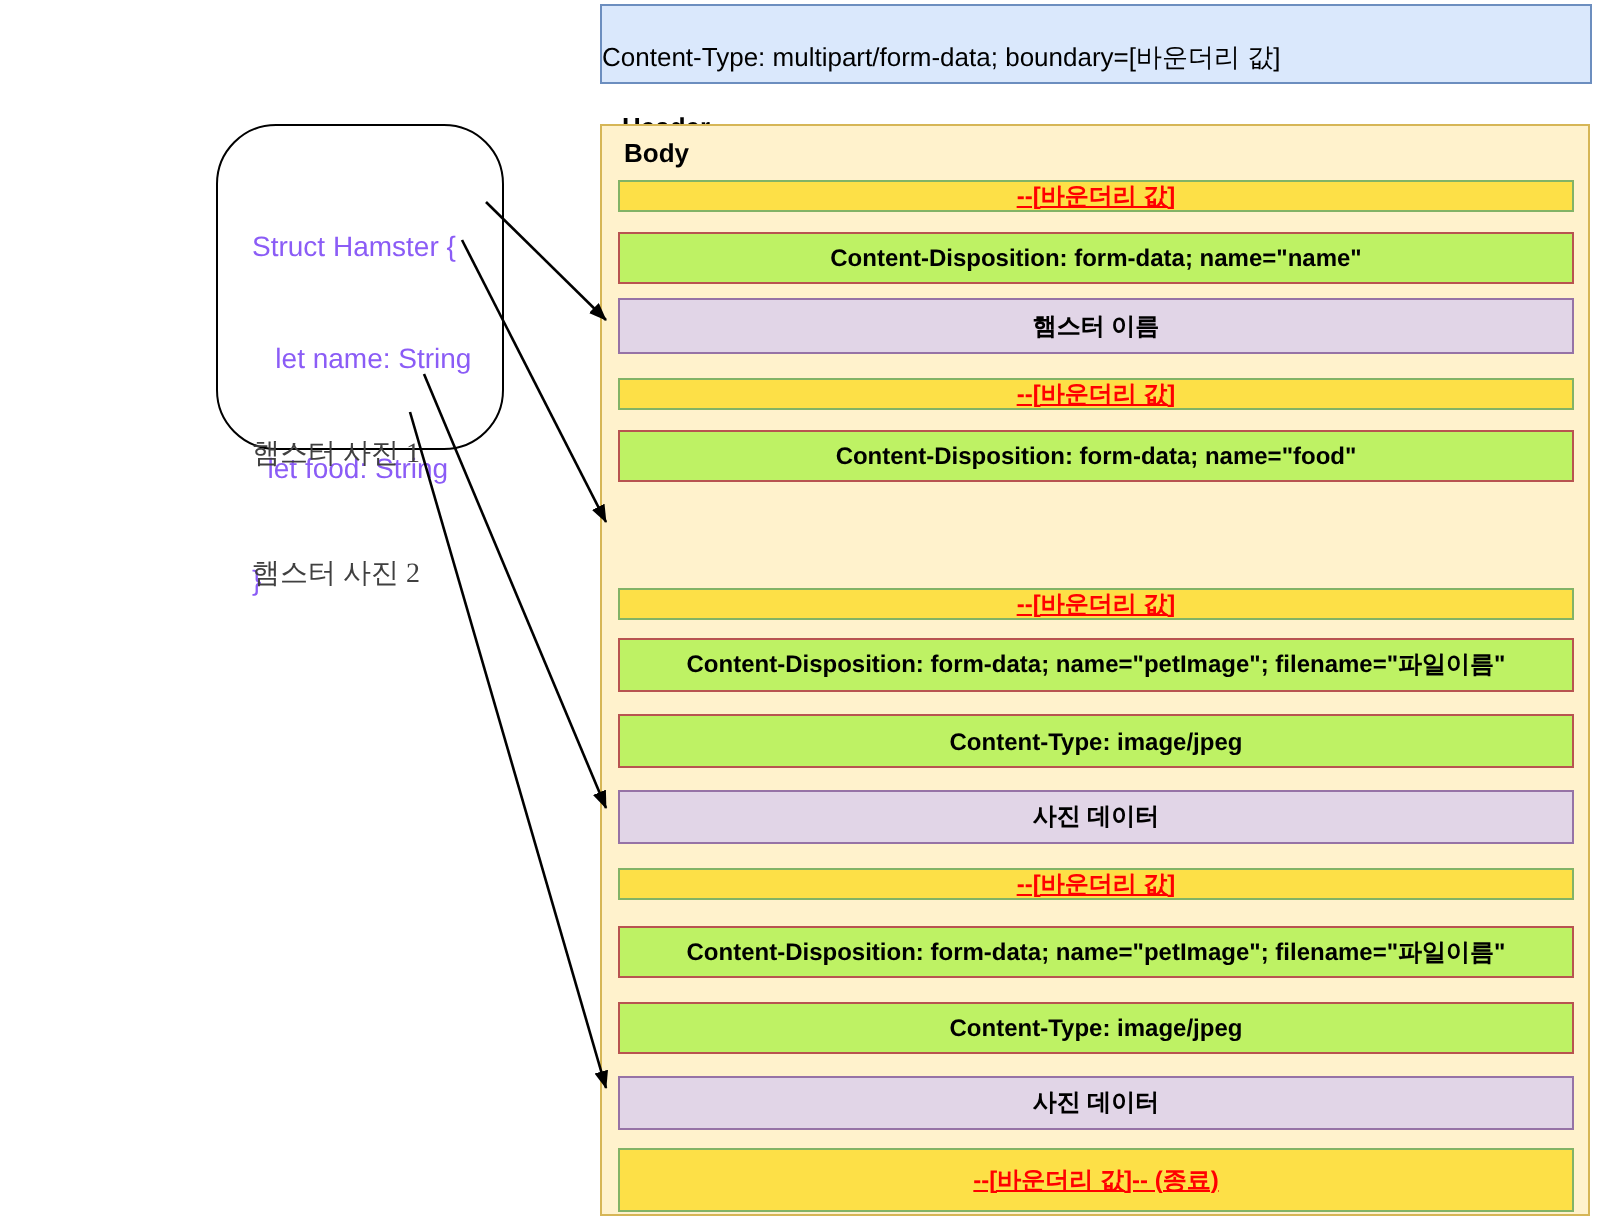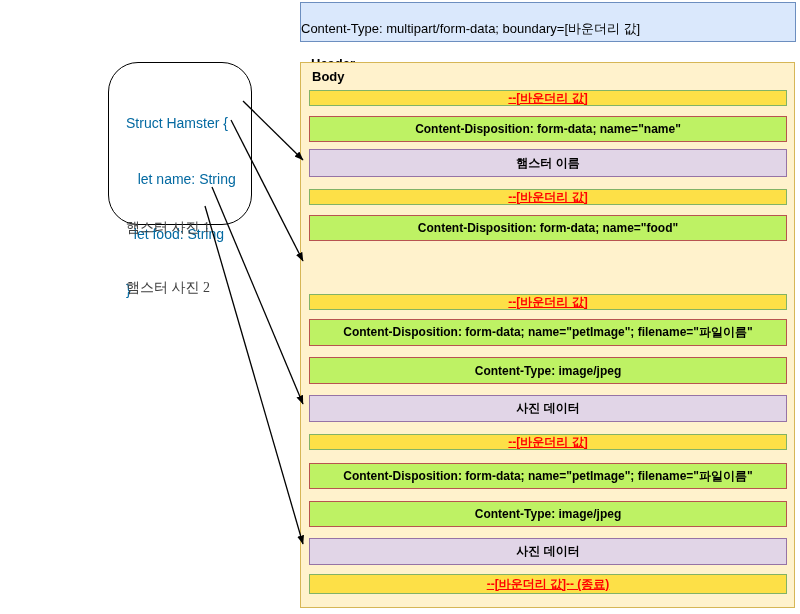--- a/index.html
+++ b/index.html
@@ -18,21 +18,21 @@
 
   .row { position:absolute; left:8px; right:7px; display:flex; align-items:center; justify-content:center;
          font-size:12px; font-weight:bold; box-sizing:border-box; }
   .row.green  { background:#fde047; border:1px solid #82b366; color:#ff0000;text-decoration:underline; }
   .row.pink   { background:#bef264; border:1px solid #b85450; color:#000000; }
   .row.purple { background:#e1d5e7; border:1px solid #9673a6; color:#000000; }
 
   
   .note { position:absolute; left:108px; top:62px; width:144px; height:163px;
           background:#ffffff; border:1.5px solid #000; border-radius:30px; box-sizing:border-box; }
-  .code-lines  { position:absolute; left:17px; top:14px;  font-size:14px; line-height:18.5px; white-space:pre; color:#0369a1; }
+  .code-lines  { position:absolute; left:17px; top:14px;  font-size:14px; line-height:18.5px; white-space:pre; color:#8b5cf6; }
   .photo-lines { position:absolute; left:17px; top:115px; font-size:14px; line-height:20px;  white-space:pre; color:#404040;font-family:Liberation Serif, serif; }
   .code-lines div, .photo-lines div { min-height:1em; }
 
   .arrows { position:absolute; left:0; top:0; width:800px; height:614px; pointer-events:none; }
 </style>
 </head>
 <body>
 
 <div class="canvas">
 
@@ -50,21 +50,21 @@
     <div class="row green" style="top:126px; height:16px;">--[바운더리 값]</div>
     <div class="row pink" style="top:152px; height:26px;">Content-Disposition: form-data; name="food"</div>
     <div class="row green" style="top:231px; height:16px;">--[바운더리 값]</div>
     <div class="row pink" style="top:256px; height:27px;">Content-Disposition: form-data; name="petImage"; filename="파일이름"</div>
     <div class="row pink" style="top:294px; height:27px;">Content-Type: image/jpeg</div>
     <div class="row purple" style="top:332px; height:27px;">사진 데이터</div>
     <div class="row green" style="top:371px; height:16px;">--[바운더리 값]</div>
     <div class="row pink" style="top:400px; height:26px;">Content-Disposition: form-data; name="petImage"; filename="파일이름"</div>
     <div class="row pink" style="top:438px; height:26px;">Content-Type: image/jpeg</div>
     <div class="row purple" style="top:475px; height:27px;">사진 데이터</div>
-    <div class="row green" style="top:511px; height:20px;">--[바운더리 값]-- (종료)</div>
+    <div class="row green" style="top:511px; height:32px;">--[바운더리 값]-- (종료)</div>
   </div>
 
   <div class="note">
     <div class="code-lines">
       <div>Struct Hamster {</div>
       <div>   let name: String</div>
       <div>  let food: String</div>
       <div>}</div>
     </div>
     <div class="photo-lines">

